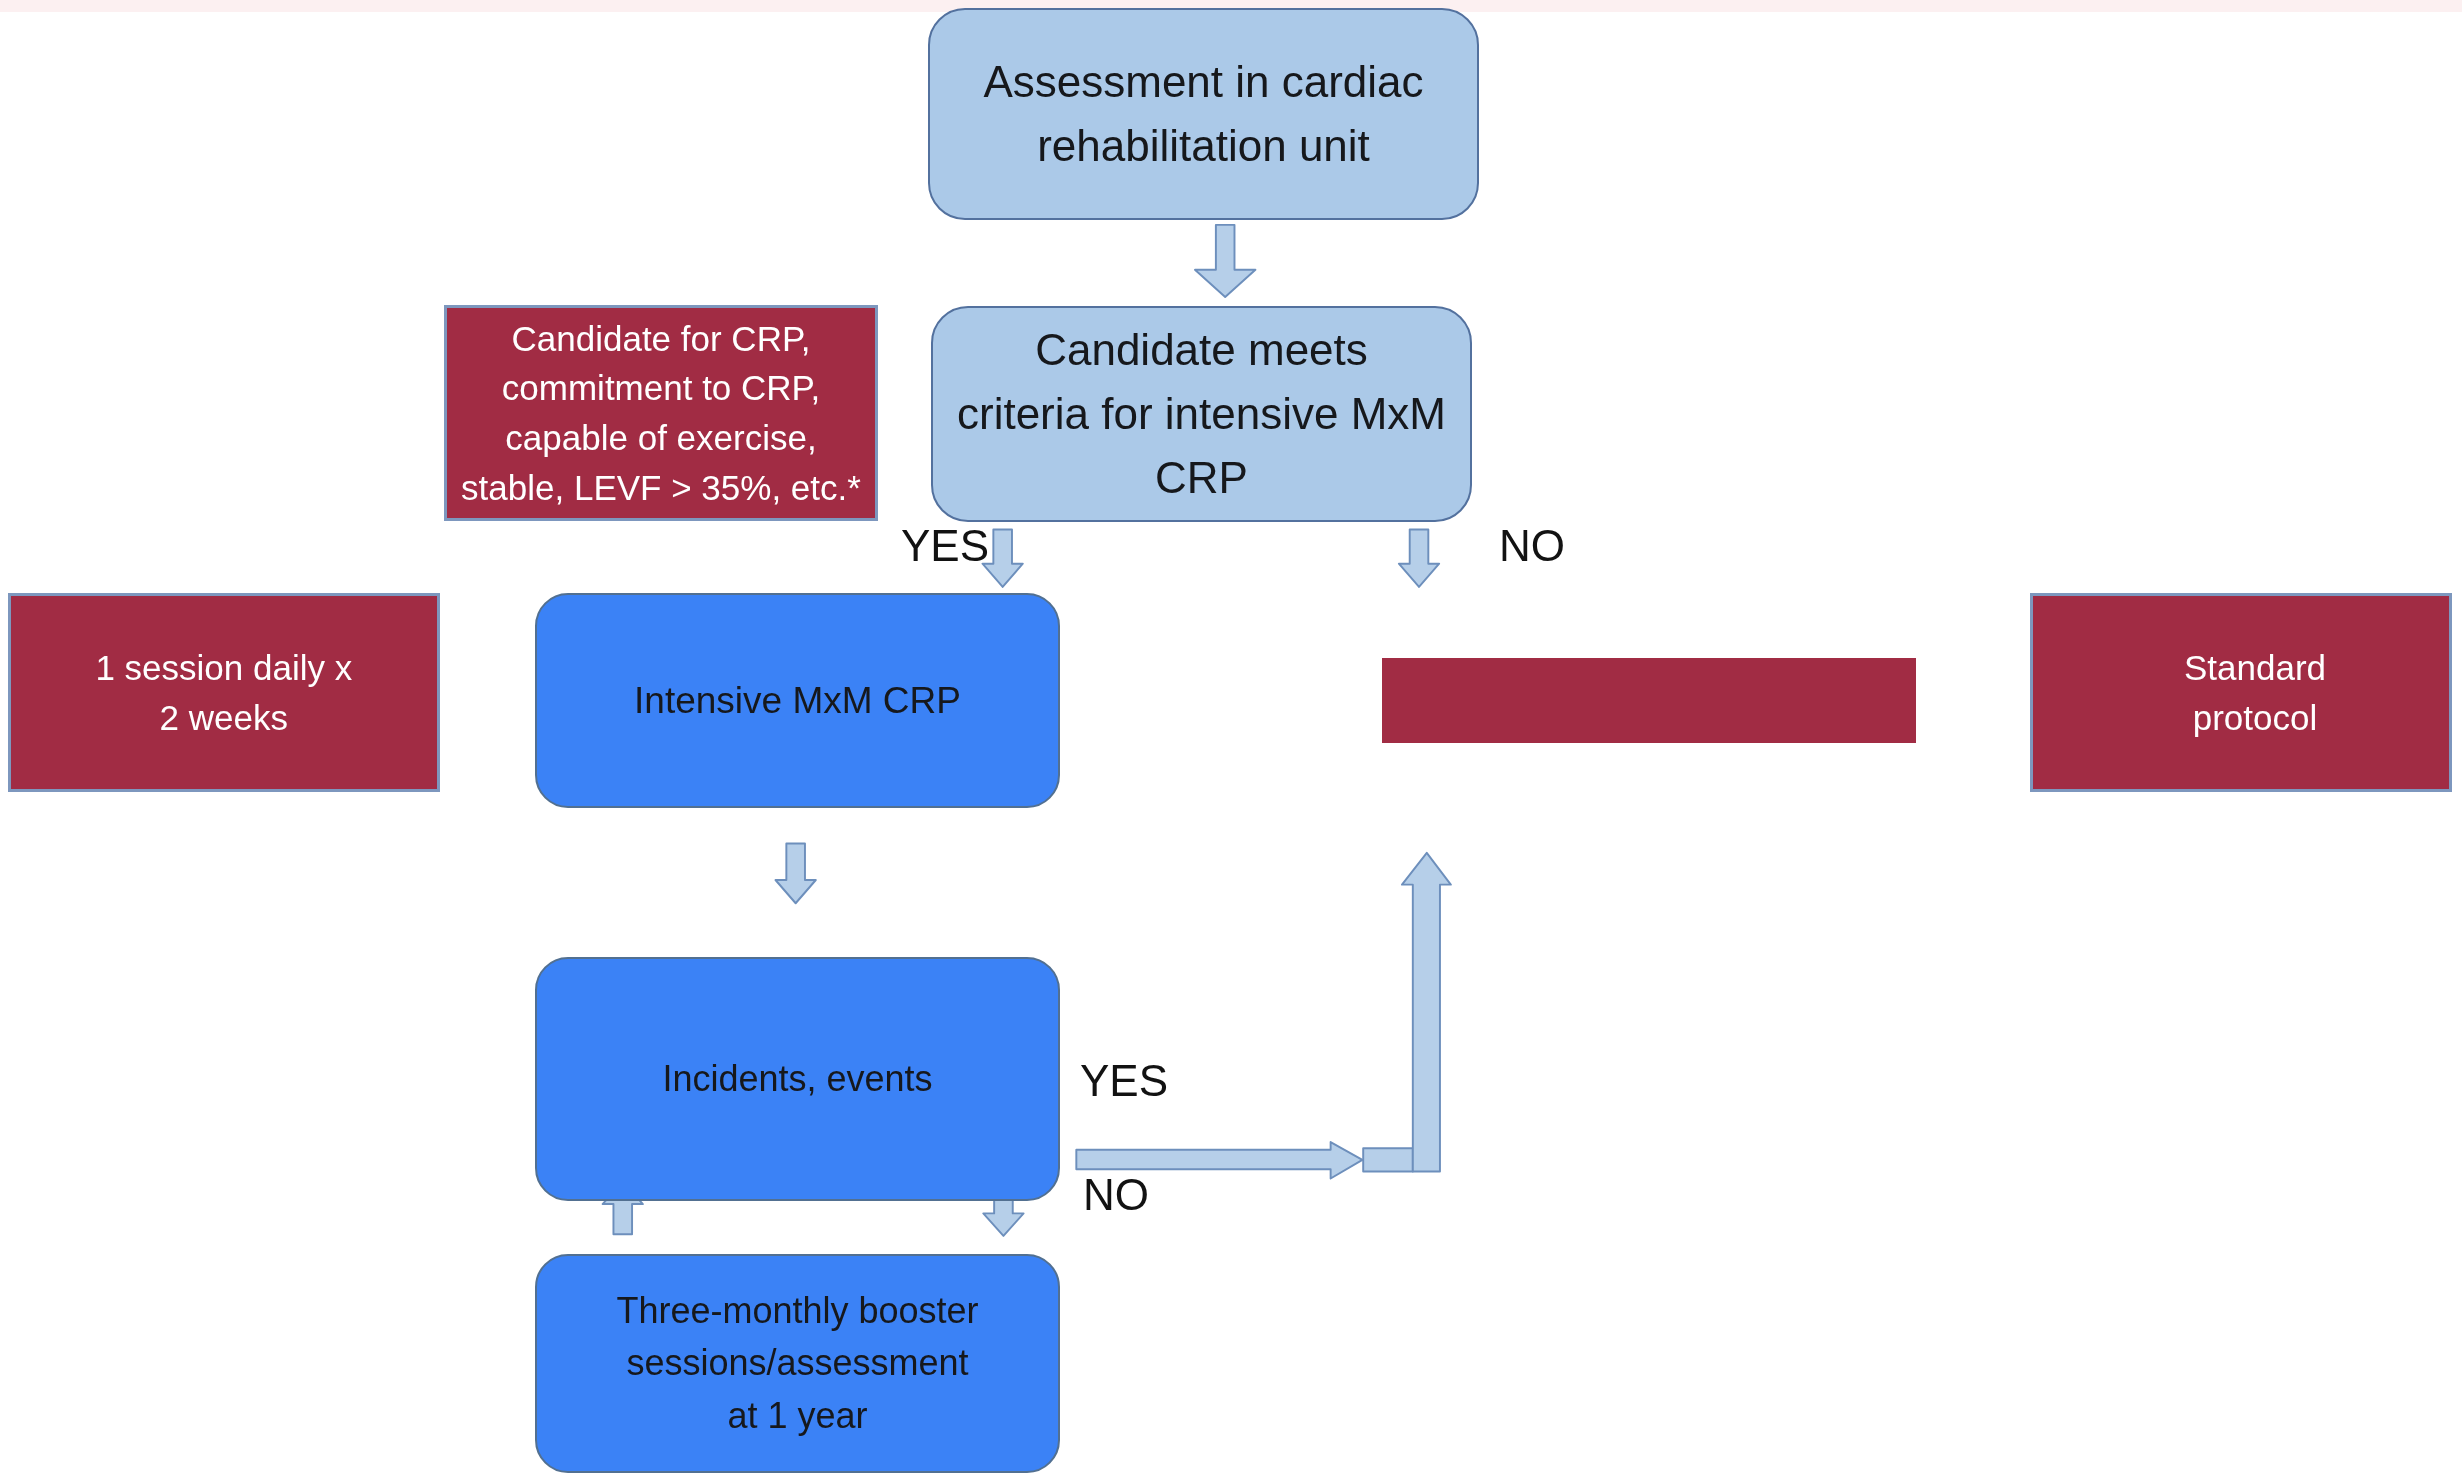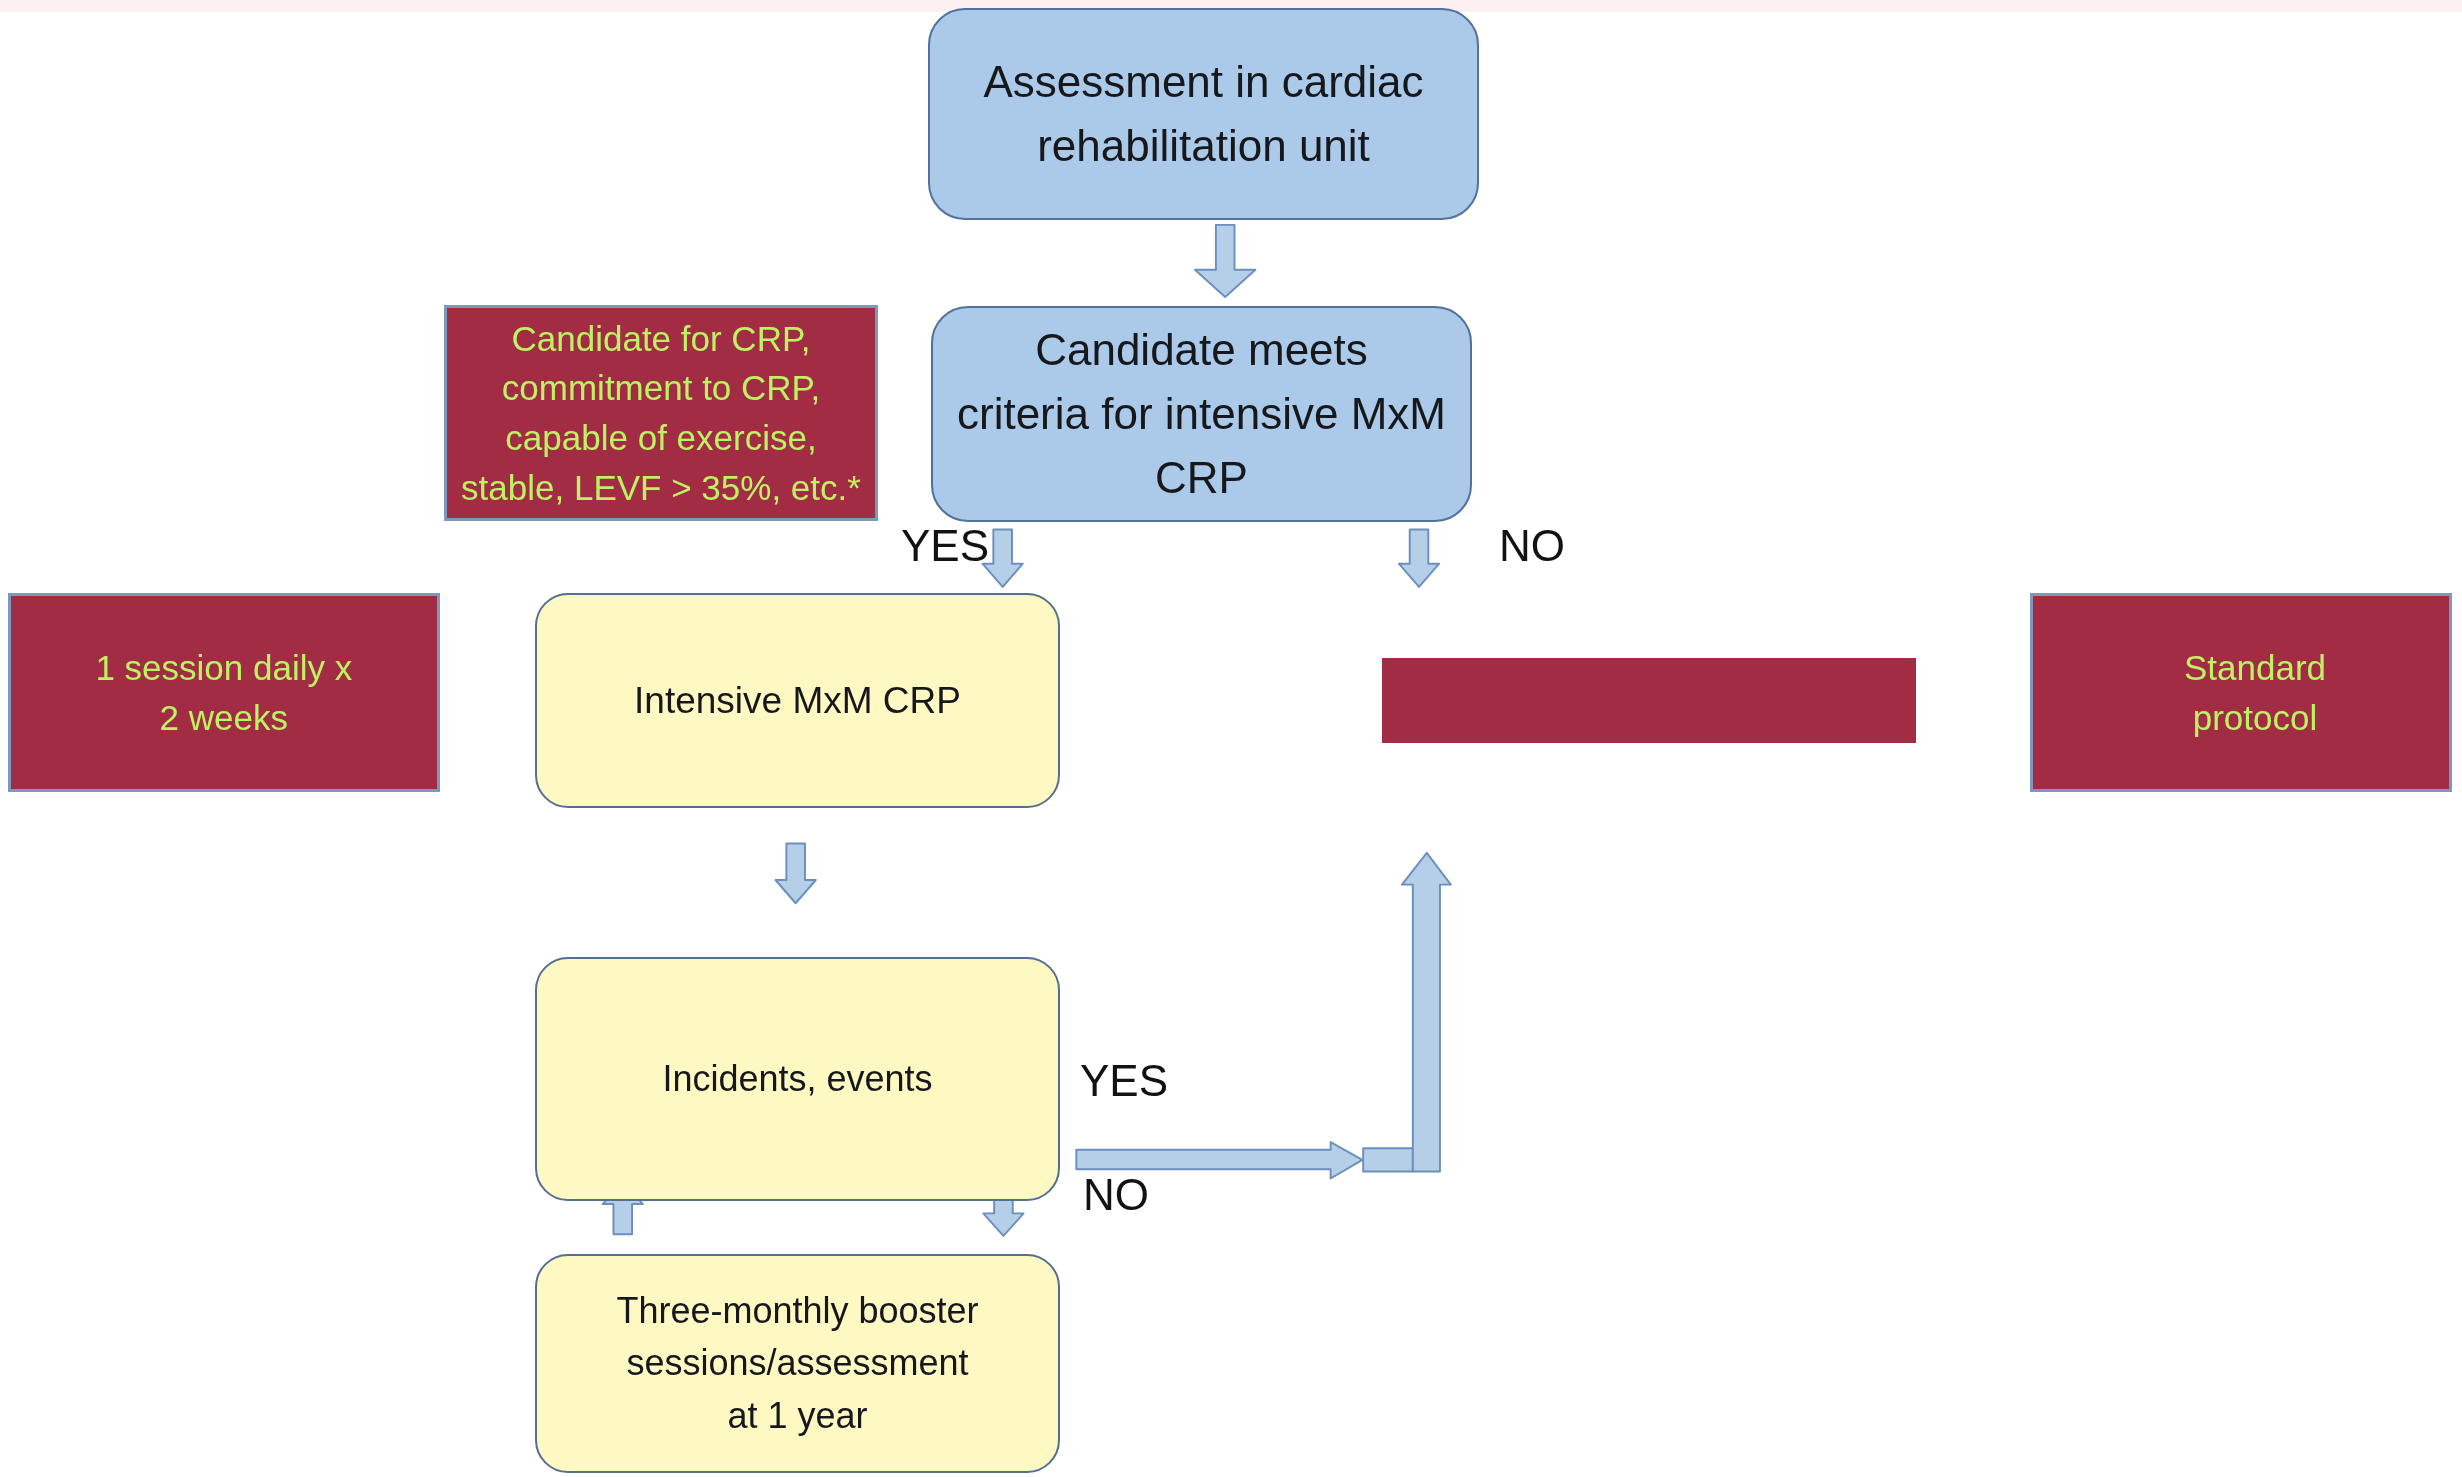--- a/index.html
+++ b/index.html
@@ -23,36 +23,36 @@
     color: #16181c;
   }
   .lbl { white-space: pre-line; }
   .blue-node {
     background: #abc9e8;
     border: 2.3px solid #53719e;
     border-radius: 37px;
     font-size: 44px; line-height: 1.45;
   }
   .green-node {
-    background: #fef9c3;
+    background: #3b82f6;
     border: 2.3px solid #527091;
     border-radius: 33px;
     font-size: 36px; line-height: 1.45;
   }
   .gray-node {
     background: #969696;
     border: 2.3px solid #50709c;
     border-radius: 33px;
     font-size: 36px;
     z-index: 2;
   }
   .red-node {
     background: #a12c44;
     border: 3.1px solid #7d97be;
-    color: #bef264;
+    color: #ffffff;
     font-size: 35px; line-height: 1.42;
   }
   .red-backing {
     position: absolute;
     background: #a12c44;
     z-index: 1;
   }
   .decision-label {
     position: absolute;
     color: #121212;

